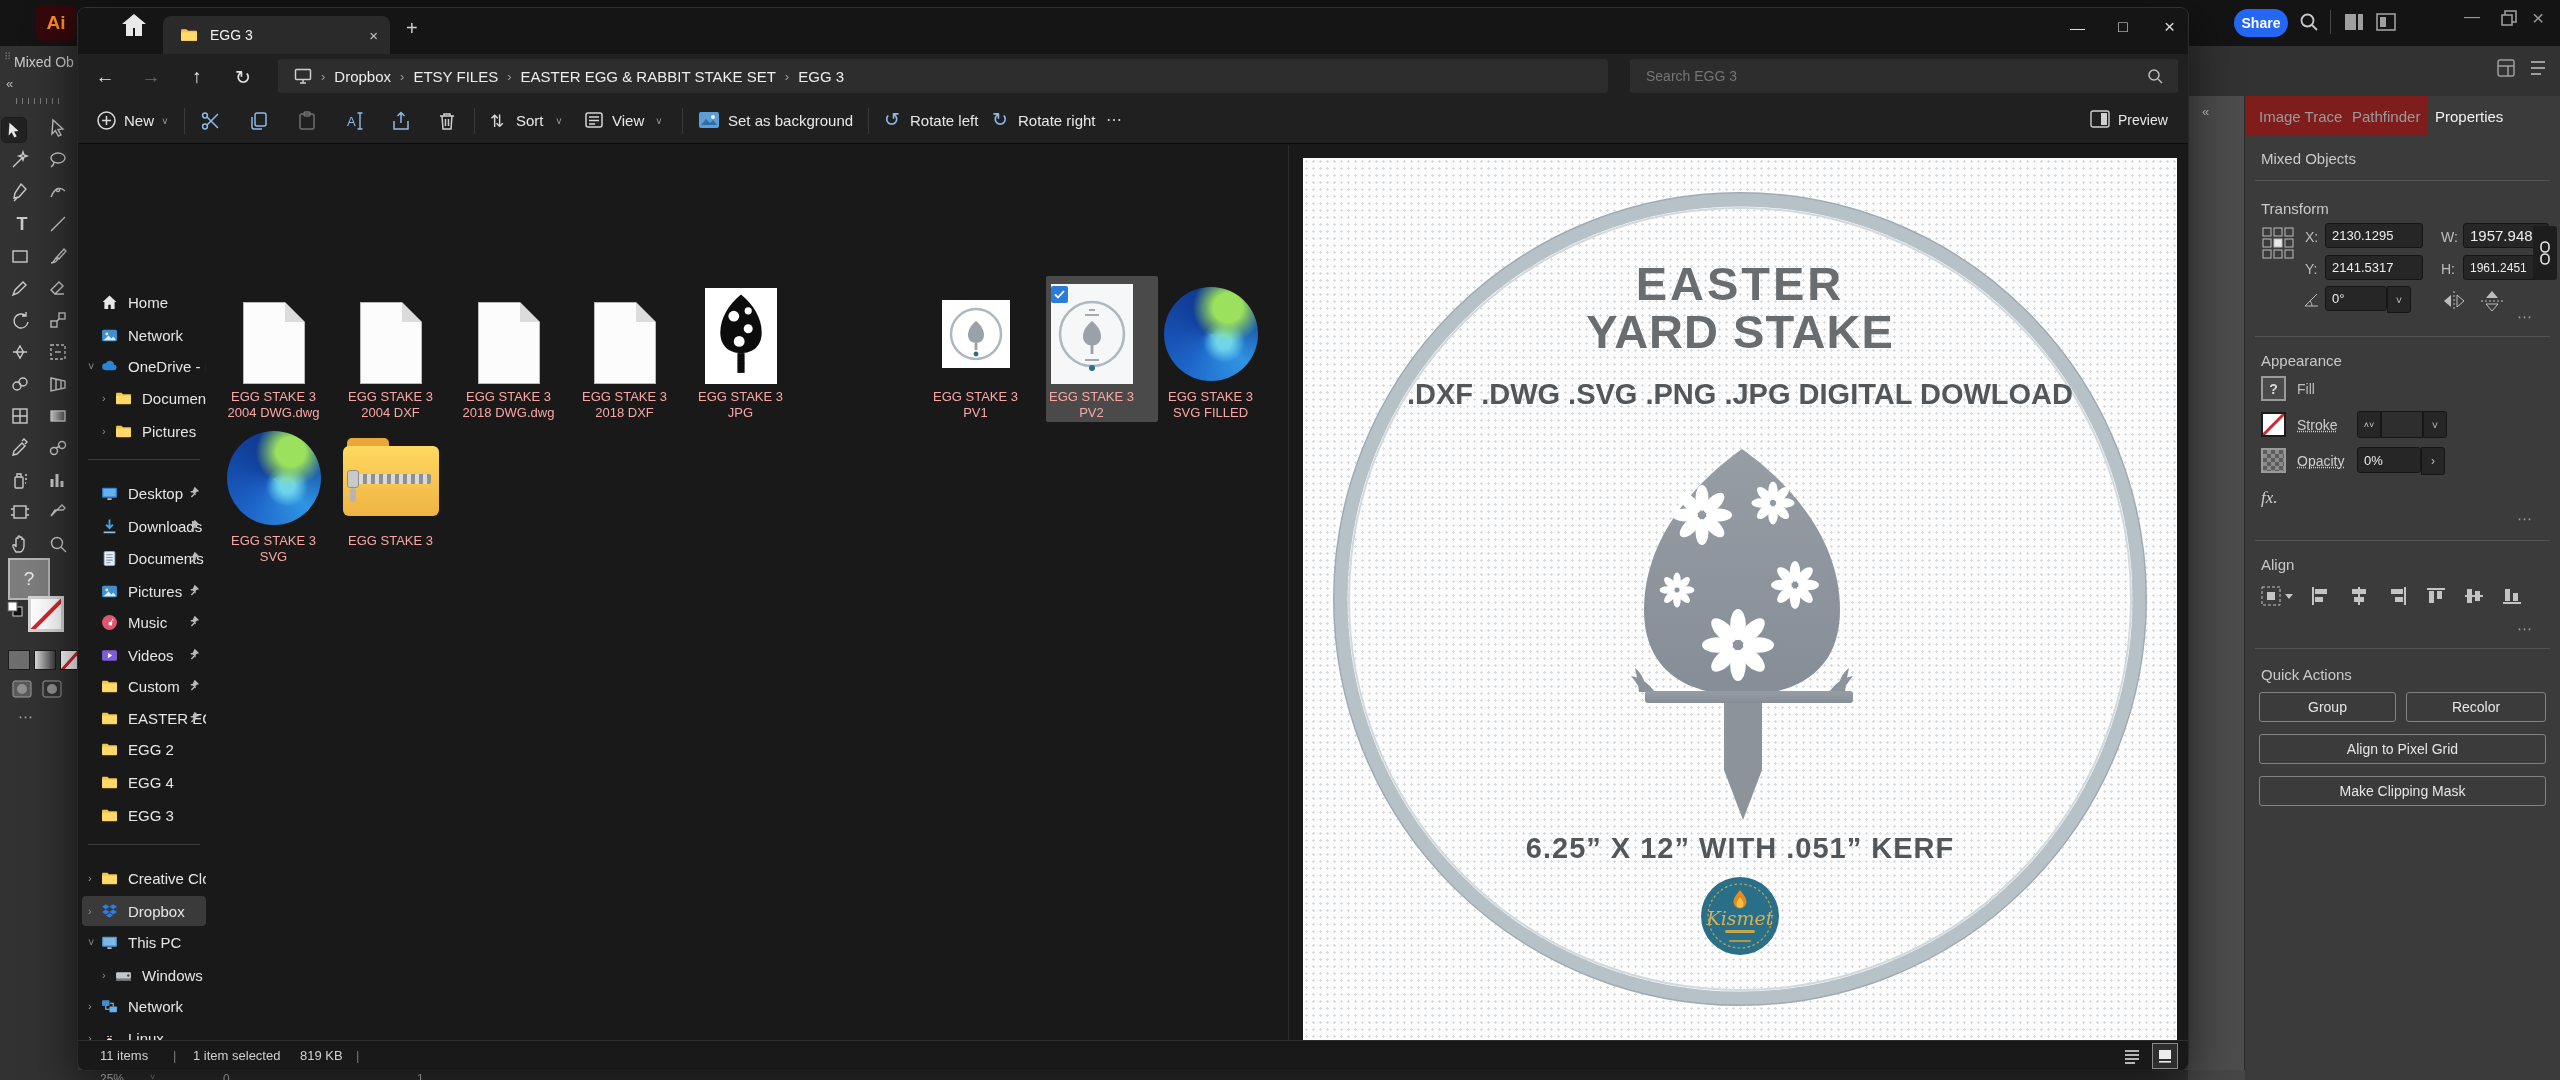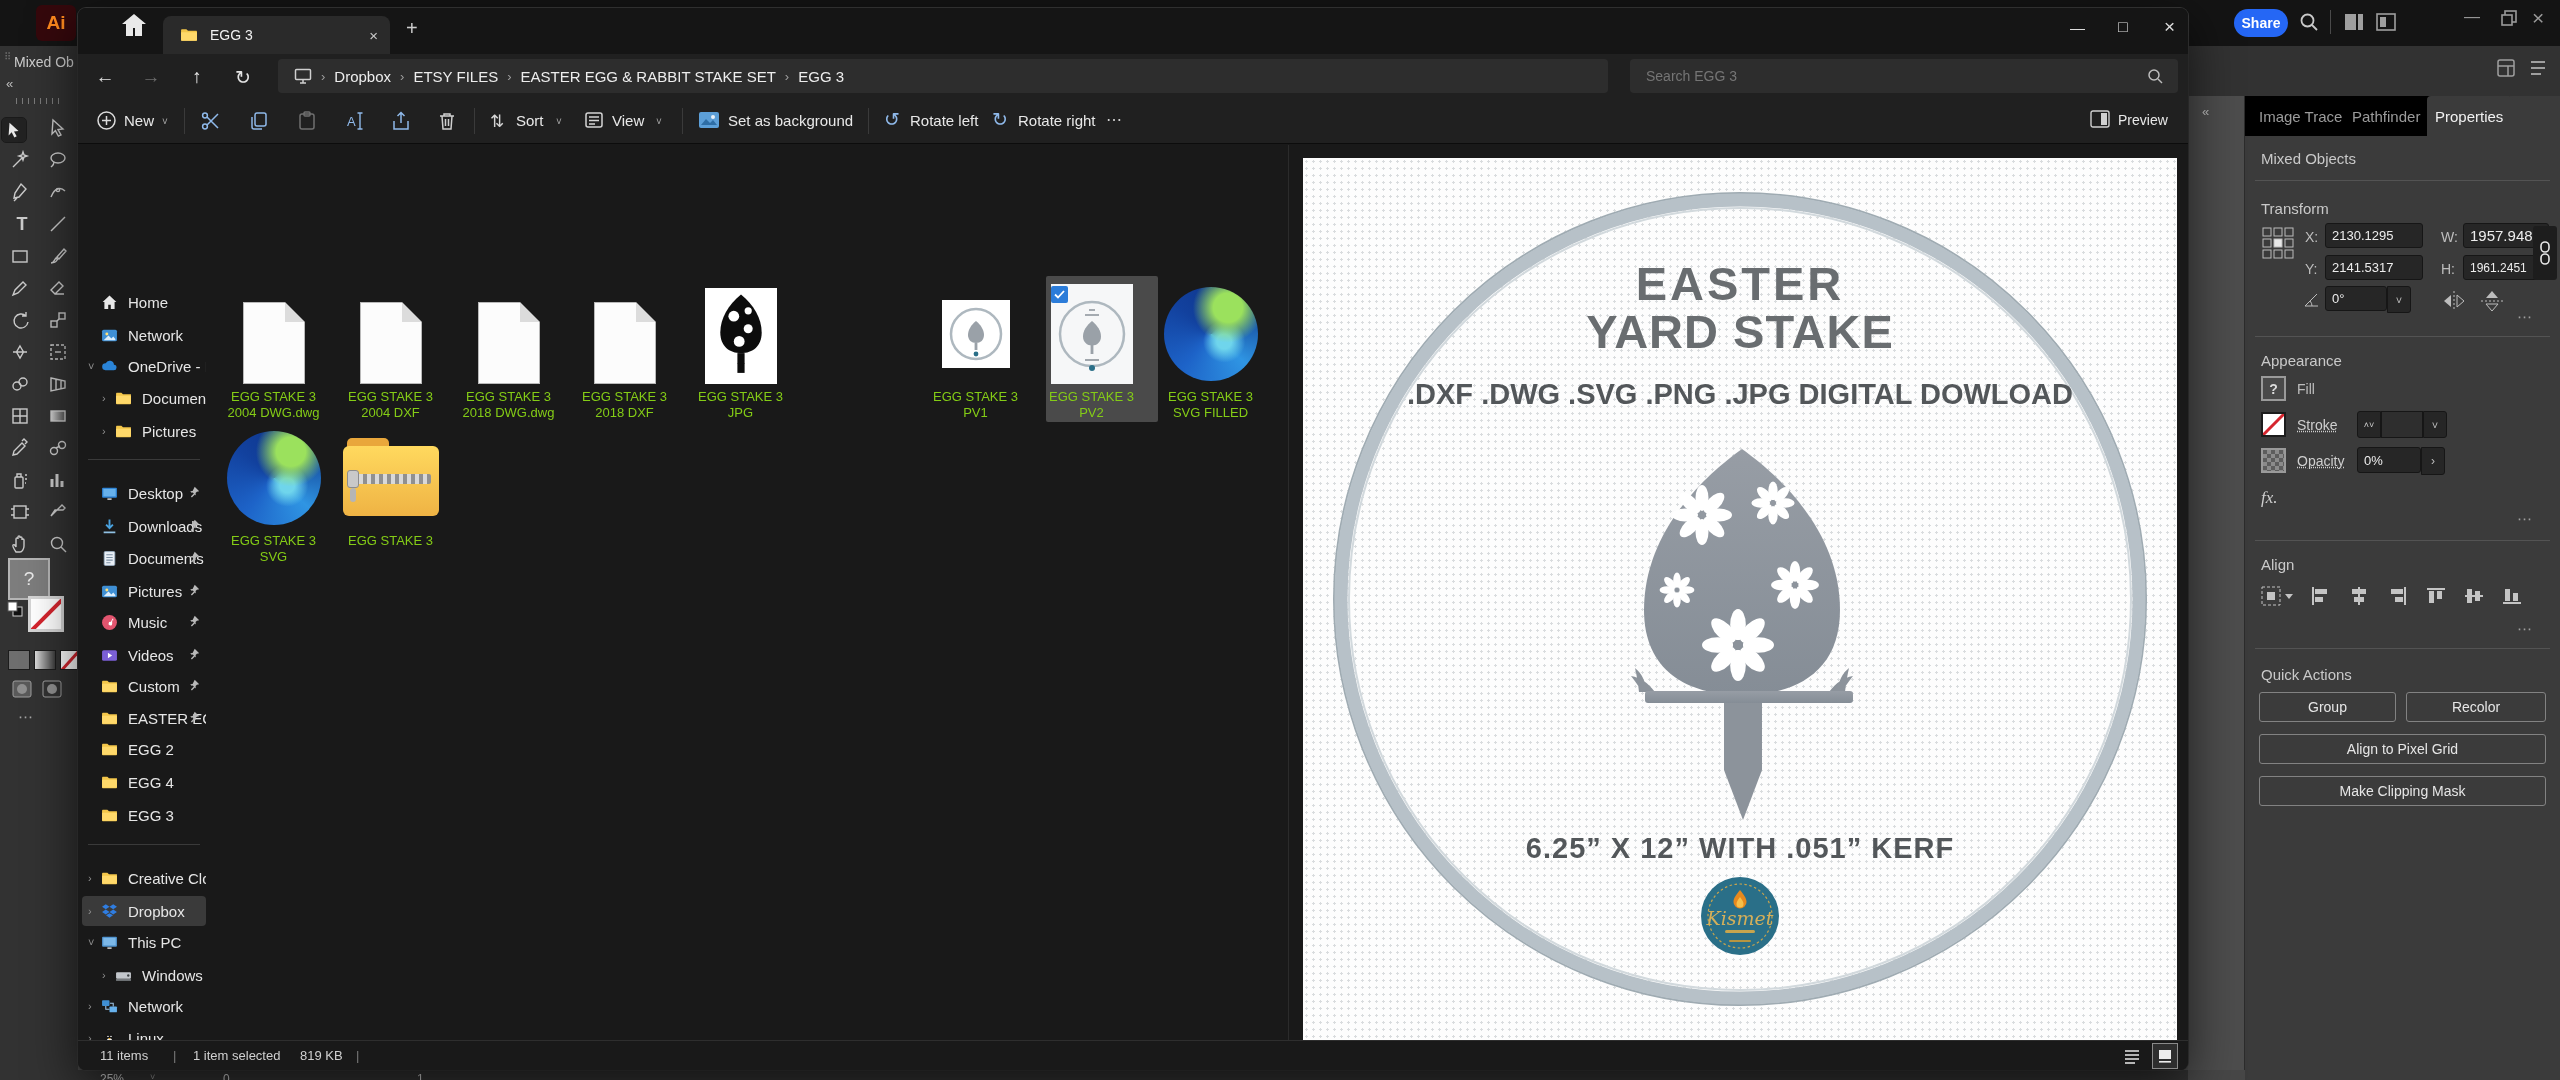--- a/index.html
+++ b/index.html
@@ -13,21 +13,21 @@
 .ai-logo{position:absolute;left:36px;top:5px;width:40px;height:36px;border-radius:6px;background:#35080c;color:#ff8a1e;font-weight:bold;font-size:19px;display:flex;align-items:center;justify-content:center}
 .ai-home{position:absolute;left:120px;top:12px;z-index:40}
 .ai-ctrl{position:absolute;left:0;top:46px;width:2560px;height:50px;background:#323232;color:#cfcfcf}
 .ai-toolcol{position:absolute;left:0;top:96px;width:78px;height:984px;background:#323232}
 .tool{position:absolute;width:24px;height:24px;color:#c9c9c9}
 .tool svg{stroke:currentColor;fill:none;stroke-width:1.4}
 .tool.active{background:#222;border-radius:4px;outline:1px solid #1a1a1a}
 .ai-gutter{position:absolute;left:2188px;top:96px;width:57px;height:974px;background:#4d4d4d;border-right:1px solid #2c2c2c}
 .ai-panel{position:absolute;left:2245px;top:96px;width:315px;height:984px;background:#3b3b3b}
 .ai-bottom{position:absolute;left:78px;top:1070px;width:2110px;height:10px;background:#323232;overflow:hidden;color:#cfcfcf;font-size:12px}
-.ptabrow{position:absolute;left:0;top:0;width:265px;height:40px;background:#000000}
+.ptabrow{position:absolute;left:0;top:0;width:265px;height:40px;background:#7f1d1d}
 .ptab{position:absolute;top:0;height:40px;display:flex;align-items:center;color:#9b9b9b;font-size:15px}
 .ptab.on{color:#f1f1f1}
 .ptab-bg{position:absolute;left:182px;top:0;width:86px;height:40px;background:#3b3b3b;border-radius:4px 4px 0 0}
 .ptit{position:absolute;color:#c9c9c9;font-size:15px}
 .plab{position:absolute;color:#bdbdbd;font-size:14px}
 .pdiv{position:absolute;left:10px;width:295px;height:1px;background:#535353}
 .fld{position:absolute;background:#262626;border:1px solid #161616;border-radius:3px;color:#ededed;font-size:13px;font-family:"Liberation Sans",sans-serif;padding-left:6px;outline:none}
 .qab{position:absolute;border:1px solid #828282;border-radius:3px;background:transparent;color:#e6e6e6;font-size:14px;display:flex;align-items:center;justify-content:center;font-family:"Liberation Sans",sans-serif}
 .dots{position:absolute;color:#9f9f9f;font-size:15px;letter-spacing:2px}
 .swbox{position:absolute;border:1px solid #1c1c1c}
@@ -45,21 +45,21 @@
 .fe-tools{position:absolute;left:0;top:90px;width:2110px;height:46px;background:#202020;border-bottom:1px solid #0c0c0c}
 .tbl{color:#e8e8e8;font-size:15px}
 .tdiv{position:absolute;top:10px;width:1px;height:26px;background:#3a3a3a}
 .tico{position:absolute;top:12px}
 .fe-body{position:absolute;left:0;top:137px;width:2110px;height:895px;background:#191919}
 .si{position:absolute;left:4px;width:124px;height:30px;border-radius:4px;display:flex;align-items:center;color:#e6e6e6;font-size:15px;white-space:nowrap;overflow:hidden}
 .si .chev{width:13px;margin-left:6px;color:#909090;font-size:11px;flex:none}
 .si .sic{width:17px;height:17px;margin-right:10px;flex:none}
 .si .pin{position:absolute;right:6px;top:8px}
 .sdiv{position:absolute;left:10px;width:112px;height:1px;background:#3a3a3a}
-.fi{position:absolute;top:139px;width:117px;text-align:center;color:#84cc16;font-size:13px}
+.fi{position:absolute;top:139px;width:117px;text-align:center;color:#fca5a5;font-size:13px}
 .fi .ibox{height:100px;display:flex;align-items:flex-end;justify-content:center}
 .fi .flbl{margin-top:5px;line-height:16px;padding:0 3px;word-wrap:break-word}
 .doc{width:62px;height:82px;background:#fcfcfc;border:1px solid #b9b9b9;position:relative}
 .doc:after{content:"";position:absolute;top:-1px;right:-1px;border-style:solid;border-width:10px;border-color:#191919 #191919 #dcdcdc #dcdcdc}
 .edge{width:94px;height:94px;border-radius:50%;background:radial-gradient(circle at 68% 22%,#9be15d 0 15%,rgba(130,215,90,0) 36%),radial-gradient(circle at 64% 58%,#6fd5ec 0 9%,rgba(111,213,236,0) 26%),conic-gradient(from 130deg at 50% 50%,#2f95e3,#1d63c8,#12419e,#0d3184,#2f95e3)}
 .selTile{position:absolute;left:968px;top:131px;width:112px;height:146px;background:#4a4a4a;border-radius:2px}
 .vline{position:absolute;left:1210px;top:0;width:1px;height:895px;background:#2b2b2b}
 .pvw{position:absolute;left:1225px;top:13px;width:874px;height:882px;background-color:#fdfdfd;background-image:radial-gradient(#d9dcde 1.1px,rgba(255,255,255,0) 1.4px);background-size:7px 7px}
 .fe-status{position:absolute;left:0;top:1032px;width:2110px;height:30px;background:#191919;border-top:1px solid #2e2e2e;color:#d0d0d0;font-size:13px}
 .st{position:absolute;top:7px;white-space:nowrap}

